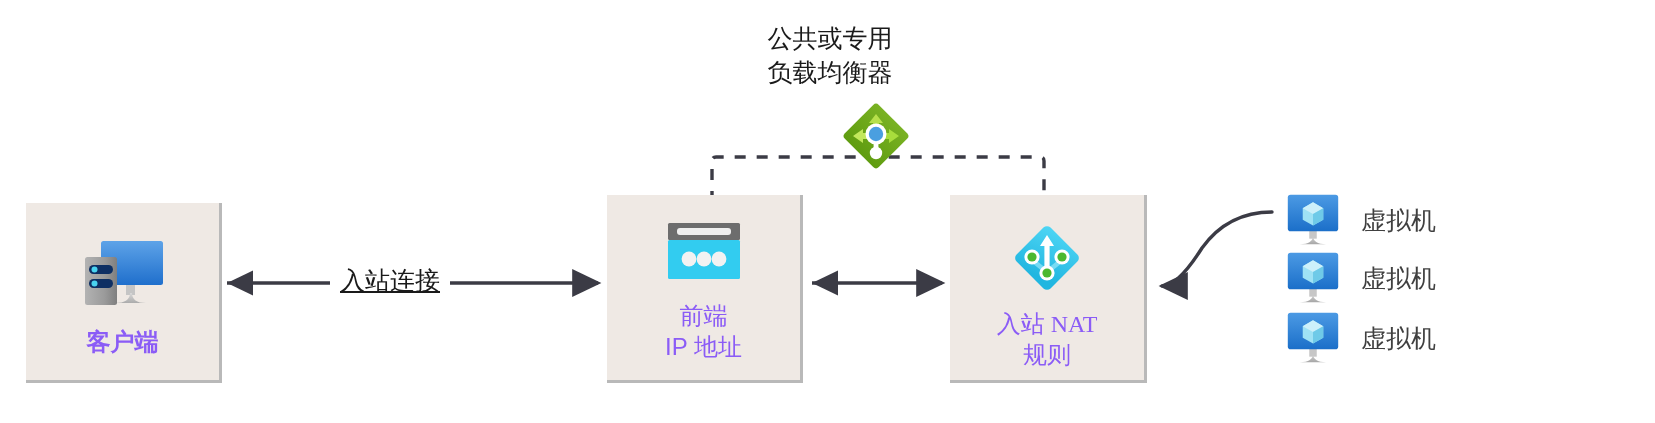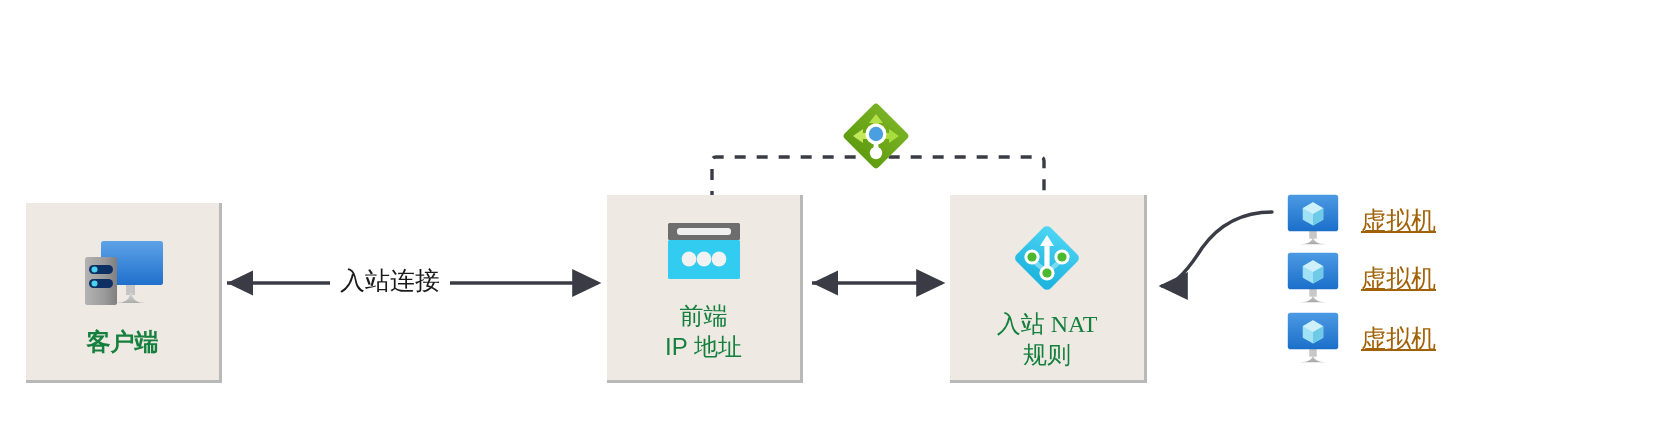--- a/index.html
+++ b/index.html
@@ -37,21 +37,21 @@
     flex-direction: column;
     align-items: center;
     justify-content: center;
   }
   .box-client .box-inner { justify-content: flex-start; padding-top: 30px; }
   .box-fip .box-inner    { justify-content: flex-start; padding-top: 26px; }
   .box-nat .box-inner    { justify-content: flex-start; padding-top: 26px; font-family: Liberation Serif, serif; }
 
   .node-label {
     font-size: 24px;
-    color: #15803d;
+    color: #8b5cf6;
     text-align: center;
     line-height: 1.28;
     white-space: pre-line;
   }
   .box-client .node-label { margin-top: 14px; font-weight: bold; }
   .box-fip .node-label    { margin-top: 14px; }
   .box-nat .node-label    { margin-top: 10px; }
 
   
   .lb-caption {
@@ -85,44 +85,46 @@
 
   
   .conn-label {
     position: absolute;
     left: 330px;
     top: 264px;
     font-size: 25px;
     color: #1a1a1a;
     background: #ffffff;
     padding: 0 10px;
+    text-decoration: underline;
   }
 
   
   .vm-row {
     position: absolute;
     display: flex;
     align-items: center;
     gap: 20px;
   }
   .vm-row-0 { left: 1285px; top: 192px; }
   .vm-row-1 { left: 1285px; top: 250px; }
   .vm-row-2 { left: 1285px; top: 310px; }
   .vm-label {
     font-size: 25px;
-    color: #a16207;
-    text-decoration: underline;
+    color: #404040;
   }
   .vm-icon { width: 56px; height: 56px; display:block; }
 </style>
 </head>
 <body>
 
 <div id="stage">
 
+  <div class="lb-caption">公共或专用
+负载均衡器</div>
 
   <svg class="dash-svg" viewBox="0 0 1655 423" xmlns="http://www.w3.org/2000/svg">
     <defs>
       <marker id="arrHead" markerWidth="9" markerHeight="9" refX="7.6" refY="4.5" orient="auto" markerUnits="strokeWidth">
         <path d="M0,0.4 L8.6,4.5 L0,8.6 Z" fill="#3b3b45"></path>
       </marker>
       <marker id="arrTail" markerWidth="9" markerHeight="9" refX="1.4" refY="4.5" orient="auto" markerUnits="strokeWidth">
         <path d="M10,0.4 L1.4,4.5 L10,8.6 Z" fill="#3b3b45"></path>
       </marker>
     </defs>

